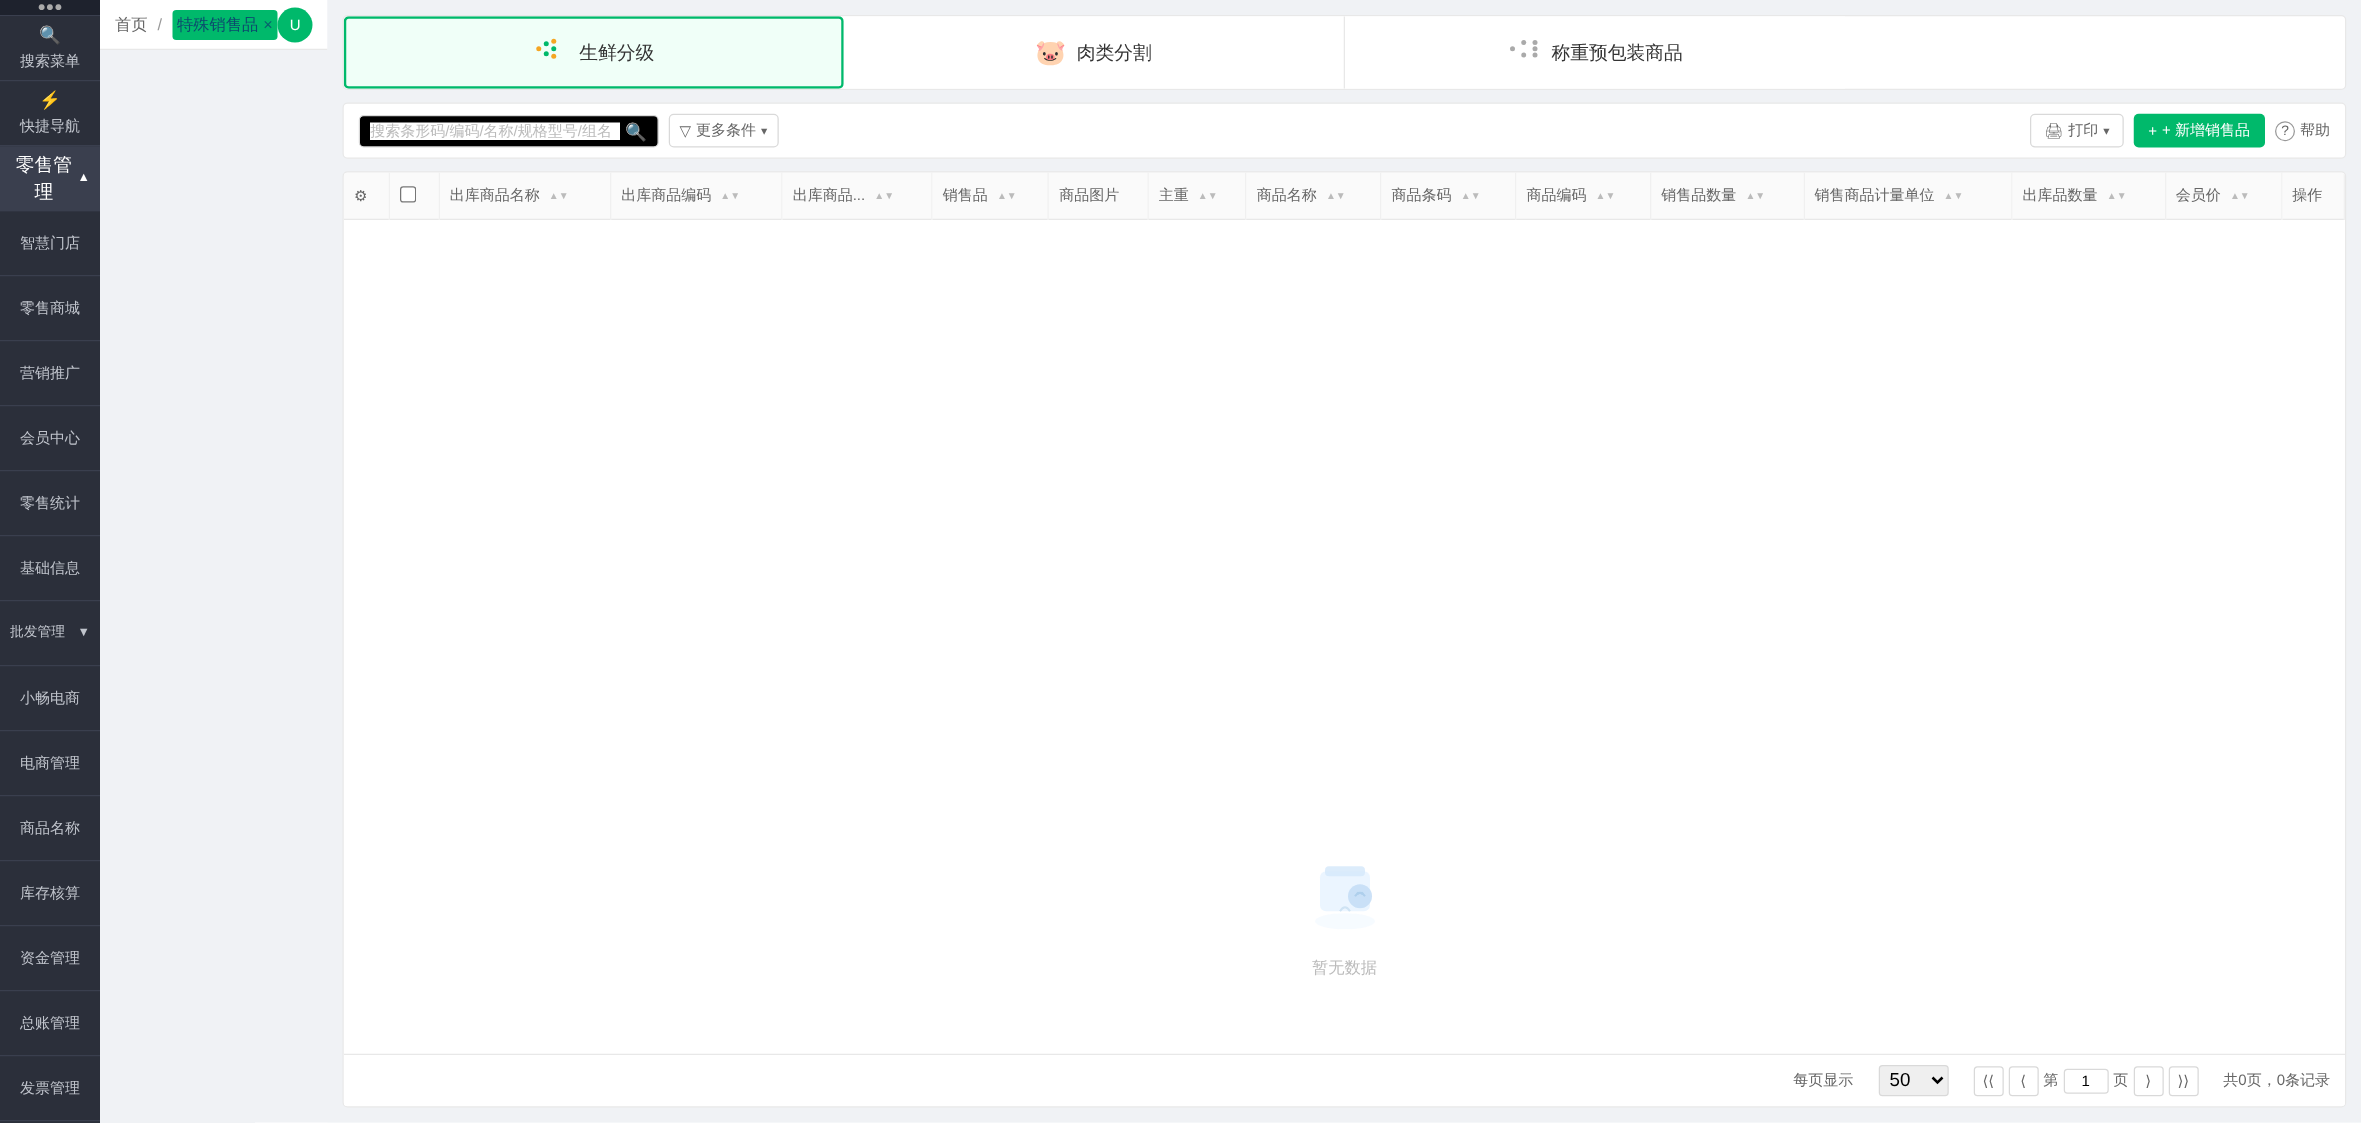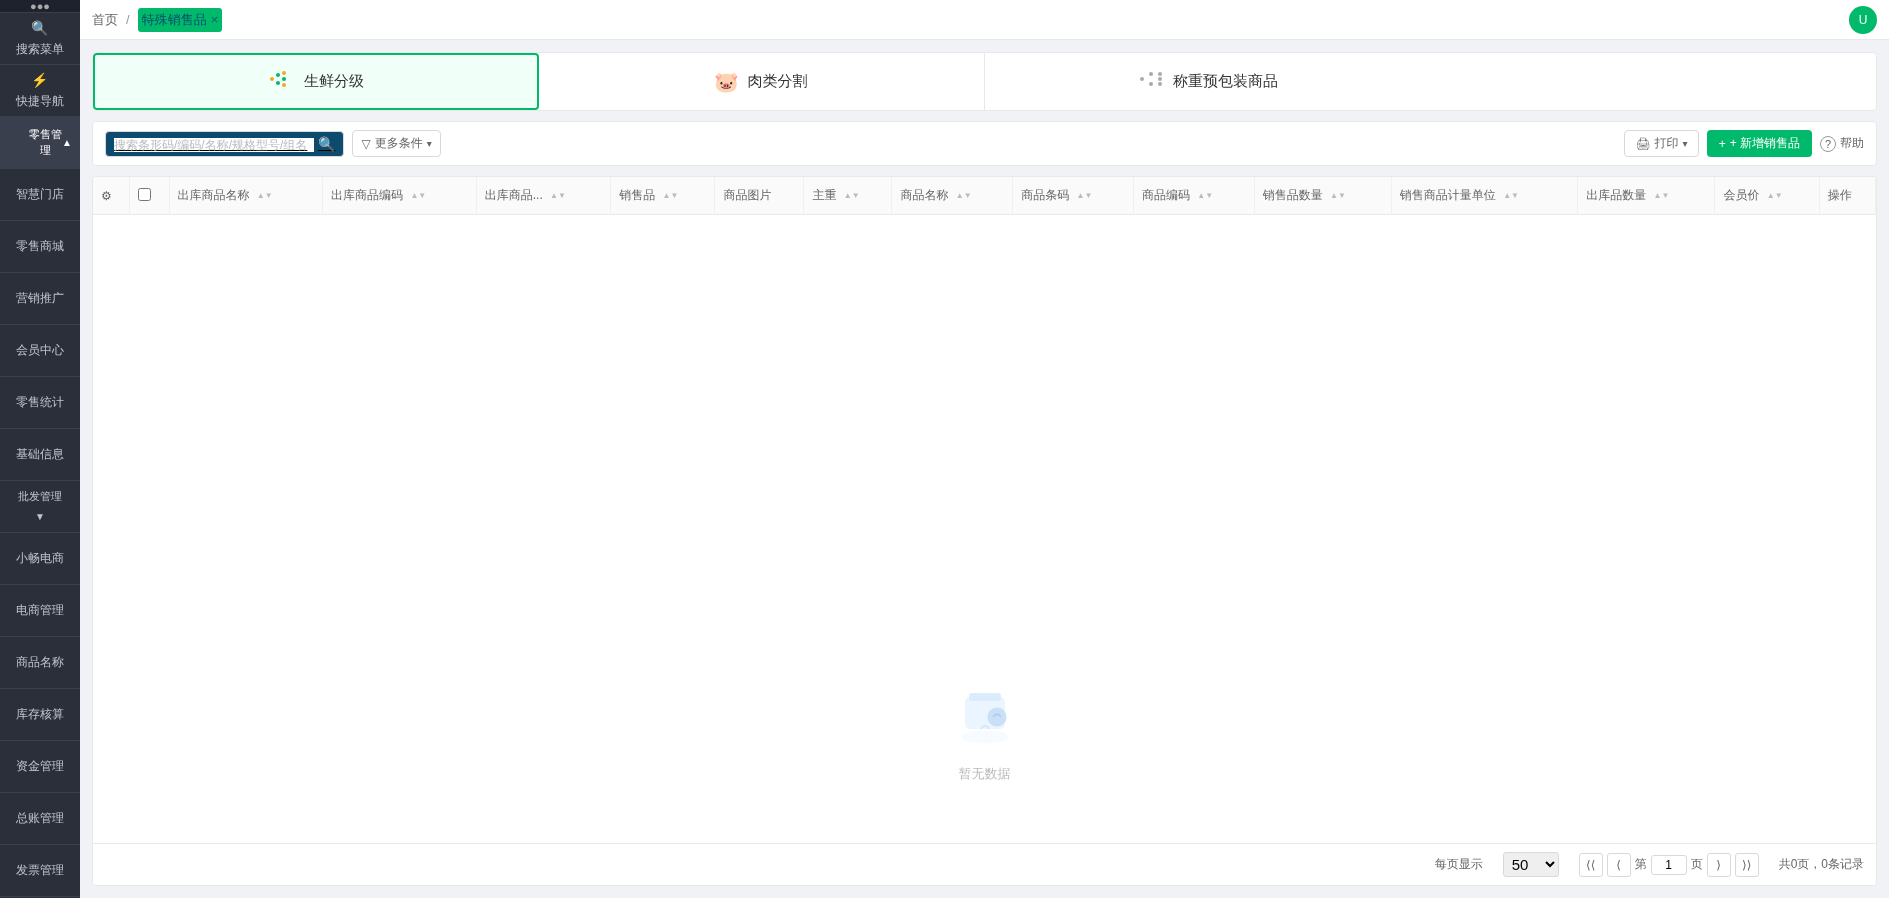--- a/index.html
+++ b/index.html
@@ -40,21 +40,21 @@
       text-align: center;
       line-height: 1.4;
     }
     .sidebar-item.active { background: #3a3f4e; color: #fff; }
     .sidebar-item .item-icon { font-size: 14px; margin-bottom: 3px; }
 
     
     .main-content {
       flex: 1;
       display: flex;
-      flex-direction: column;
+      flex-direction: row;
       overflow: hidden;
     }
 
     
     .topbar {
       background: #fff;
       border-bottom: 1px solid #e8e8e8;
       display: flex;
       align-items: center;
       padding: 0 12px;
@@ -132,27 +132,26 @@
       justify-content: space-between;
       background: #fff;
       padding: 8px 12px;
       border-radius: 4px;
       border: 1px solid #e8e8e8;
       flex-shrink: 0;
     }
     .toolbar-left { display: flex; align-items: center; gap: 8px; }
     .search-box {
       display: flex;
-      align-items: flex-end;
+      align-items: center;
       border: 1px solid #d9d9d9;
       border-radius: 4px;
       padding: 4px 8px;
       gap: 4px;
-      background: #0c4a6e;
-      text-decoration: underline;
+      background: #000000;
     }
     .search-box input {
       border: none;
       outline: none;
       font-size: 12px;
       color: #333;
       width: 200px;
     }
     .search-box input::placeholder { color: #bbb; }
     .filter-btn {
@@ -320,42 +319,42 @@
 
   <div class="sidebar-item">
     <span class="item-icon">🔍</span>
     <span>搜索菜单</span>
   </div>
   <div class="sidebar-item">
     <span class="item-icon">⚡</span>
     <span>快捷导航</span>
   </div>
   <div class="sidebar-item active" style="flex-direction:row;justify-content:space-between;padding:8px;">
-    <span style="font-size:11px;margin-left:21px;">零售管理</span>
+    <span style="font-size:15px;">零售管理</span>
     <span style="font-size:10px;">▲</span>
   </div>
   <div class="sidebar-item">
     <span>智慧门店</span>
   </div>
   <div class="sidebar-item">
     <span>零售商城</span>
   </div>
   <div class="sidebar-item">
     <span>营销推广</span>
   </div>
   <div class="sidebar-item">
     <span>会员中心</span>
   </div>
   <div class="sidebar-item">
     <span>零售统计</span>
   </div>
   <div class="sidebar-item">
     <span>基础信息</span>
   </div>
-  <div class="sidebar-item" style="flex-direction:column;justify-content:space-between;padding:8px;">
+  <div class="sidebar-item" style="flex-direction:row;justify-content:space-between;padding:8px;">
     <span style="font-size:11px;">批发管理</span>
     <span style="font-size:10px;">▼</span>
   </div>
   <div class="sidebar-item">
     <span>小畅电商</span>
   </div>
   <div class="sidebar-item">
     <span>电商管理</span>
   </div>
   <div class="sidebar-item">

